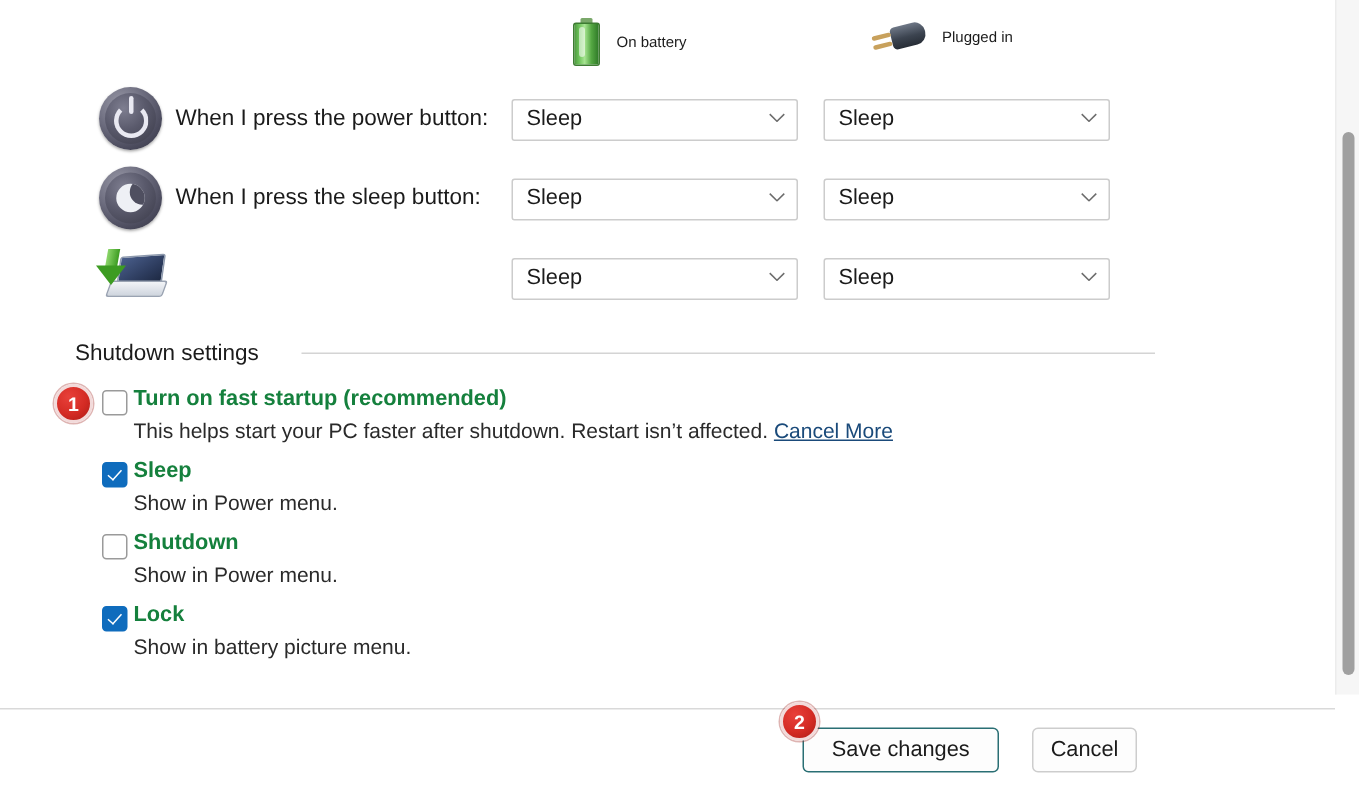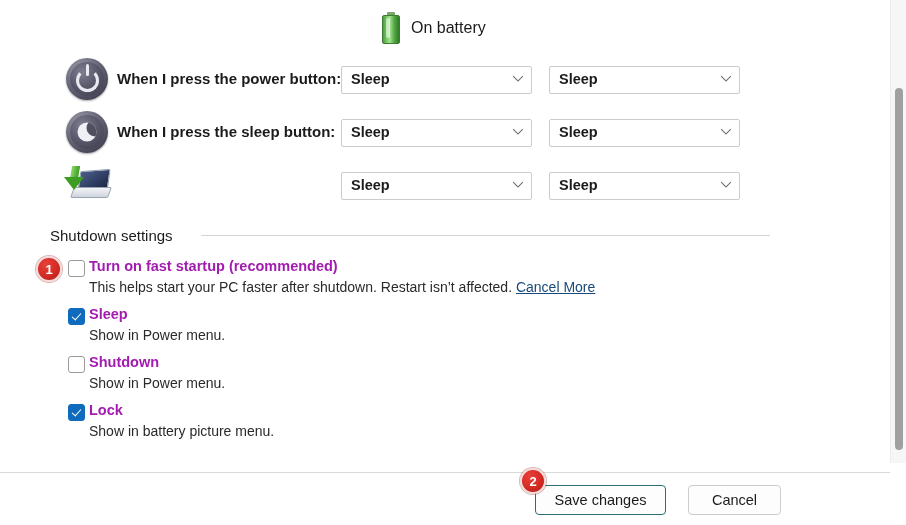--- a/index.html
+++ b/index.html
@@ -33,21 +33,21 @@
   .col-head {
     position: absolute;
     display: flex;
     align-items: center;
     gap: 11px;
     top: 2px;
   }
   .col-head.battery { left: 41px; }
   .col-head.plugged { left: 240px; }
   .col-head-label {
-    font-size: 16px;
+    font-size: 10px;
     color: #1b1b1b;
     white-space: nowrap;
   }
 
   
   .ico-battery {
     width: 18px;
     height: 32px;
     position: relative;
   }
@@ -106,21 +106,20 @@
   }
   .ico-plug .p1 { left: 0px; top: 11px; transform: rotate(-14deg); }
   .ico-plug .p2 { left: 1px; top: 17px; transform: rotate(-14deg); }
 
   
   .row {
     position: absolute;
     left: 0;
     width: 906px;
     height: 46px;
-    font-weight: bold;
   }
   .row .ico-wrap {
     position: absolute;
     left: 66px;
     top: 0;
     width: 44px;
     height: 44px;
   }
   .row .row-label {
     position: absolute;
@@ -340,21 +339,21 @@
     border: solid #ffffff;
     border-width: 0 1.8px 1.8px 0;
     transform: rotate(42deg);
   }
   .opt-title {
     position: absolute;
     left: 89px;
     top: -2px;
     font-size: 14.5px;
     font-weight: bold;
-    color: #a21caf;
+    color: #15803d;
     white-space: nowrap;
   }
   .opt-desc {
     position: absolute;
     left: 89px;
     top: 19px;
     font-size: 14px;
     color: #2a2a2a;
     white-space: nowrap;
   }
@@ -387,21 +386,21 @@
     color: #1b1b1b;
     cursor: default;
   }
   .btn.save {
     left: 535px;
     width: 131px;
     border: 1.4px solid #2a6f74;
   }
   .btn.cancel {
     left: 688px;
-    width: 93px;
+    width: 70px;
     border: 1px solid #cdcdcd;
   }
 
   
   .badge {
     position: absolute;
     width: 26px;
     height: 26px;
     border-radius: 50%;
     background: radial-gradient(circle at 36% 30%, #e8403a 0%, #d42b24 55%, #ad1a16 100%);
@@ -447,20 +446,28 @@
 
   <div class="col-headers">
     <div class="col-head battery">
       <span class="ico-battery">
         <span class="cap"></span>
           <span class="body"></span>
           <span class="shine"></span>
       </span>
       <span class="col-head-label">On battery</span>
     </div>
+    <div class="col-head plugged">
+      <span class="ico-plug">
+        <span class="head"></span>
+          <span class="prong p1"></span>
+          <span class="prong p2"></span>
+      </span>
+      <span class="col-head-label">Plugged in</span>
+    </div>
   </div>
 
   <div class="row" style="top:58px;">
     <div class="ico-wrap">
       <div class="ico-power">
         <span class="glyph">
             <span class="ring">
               <span class="stem"></span>
             </span>
           </span>

